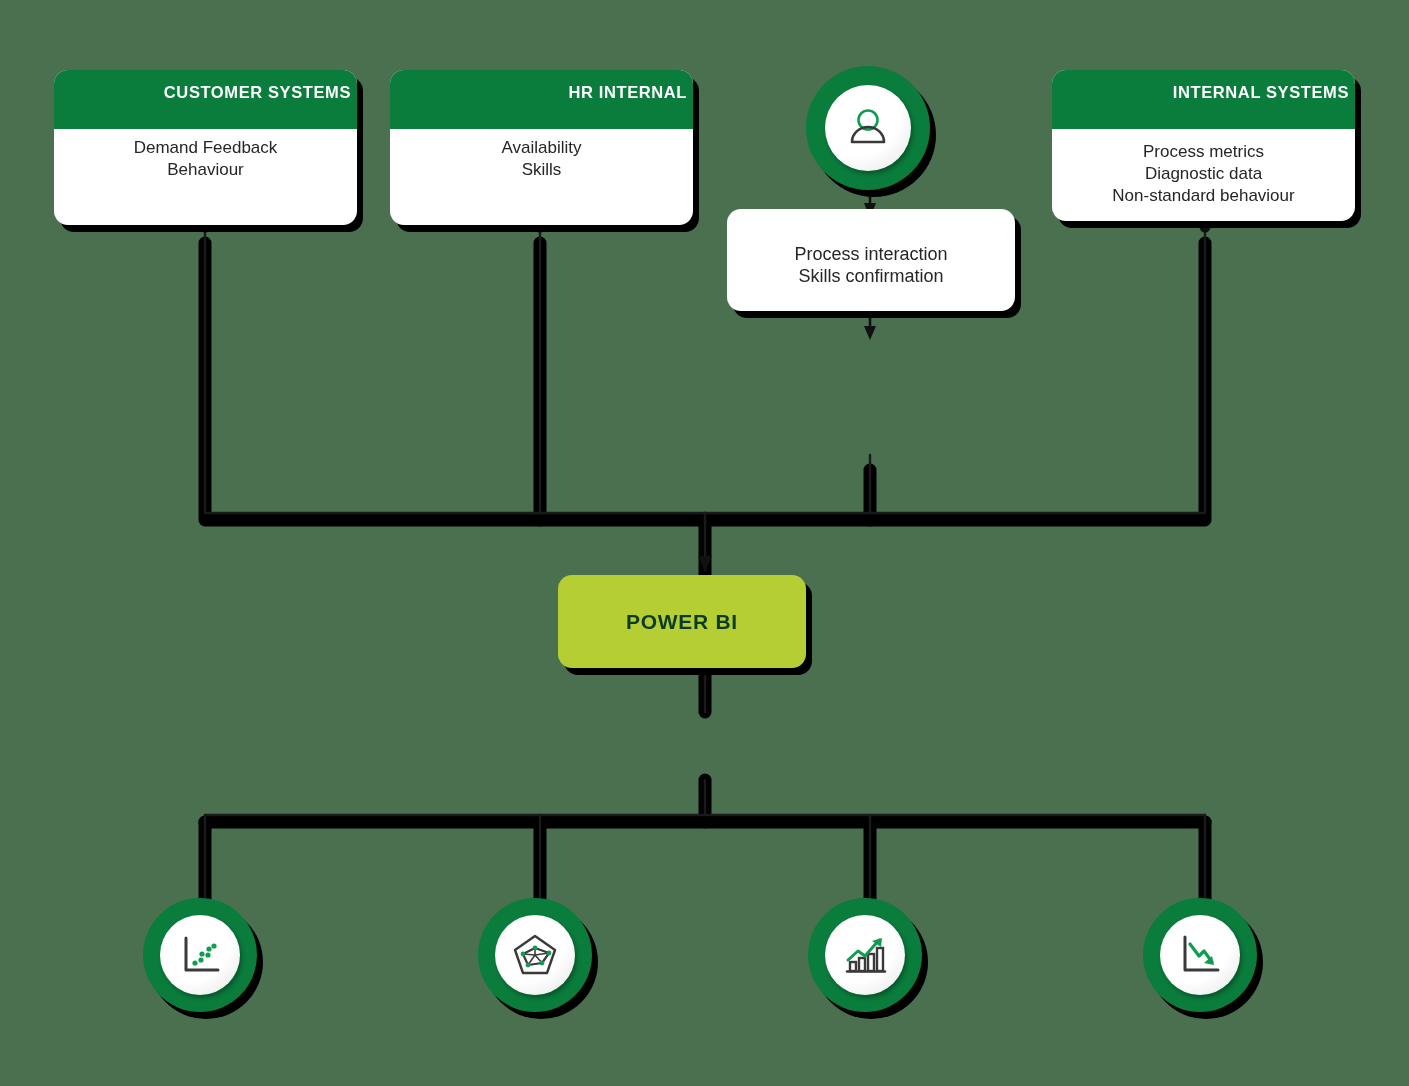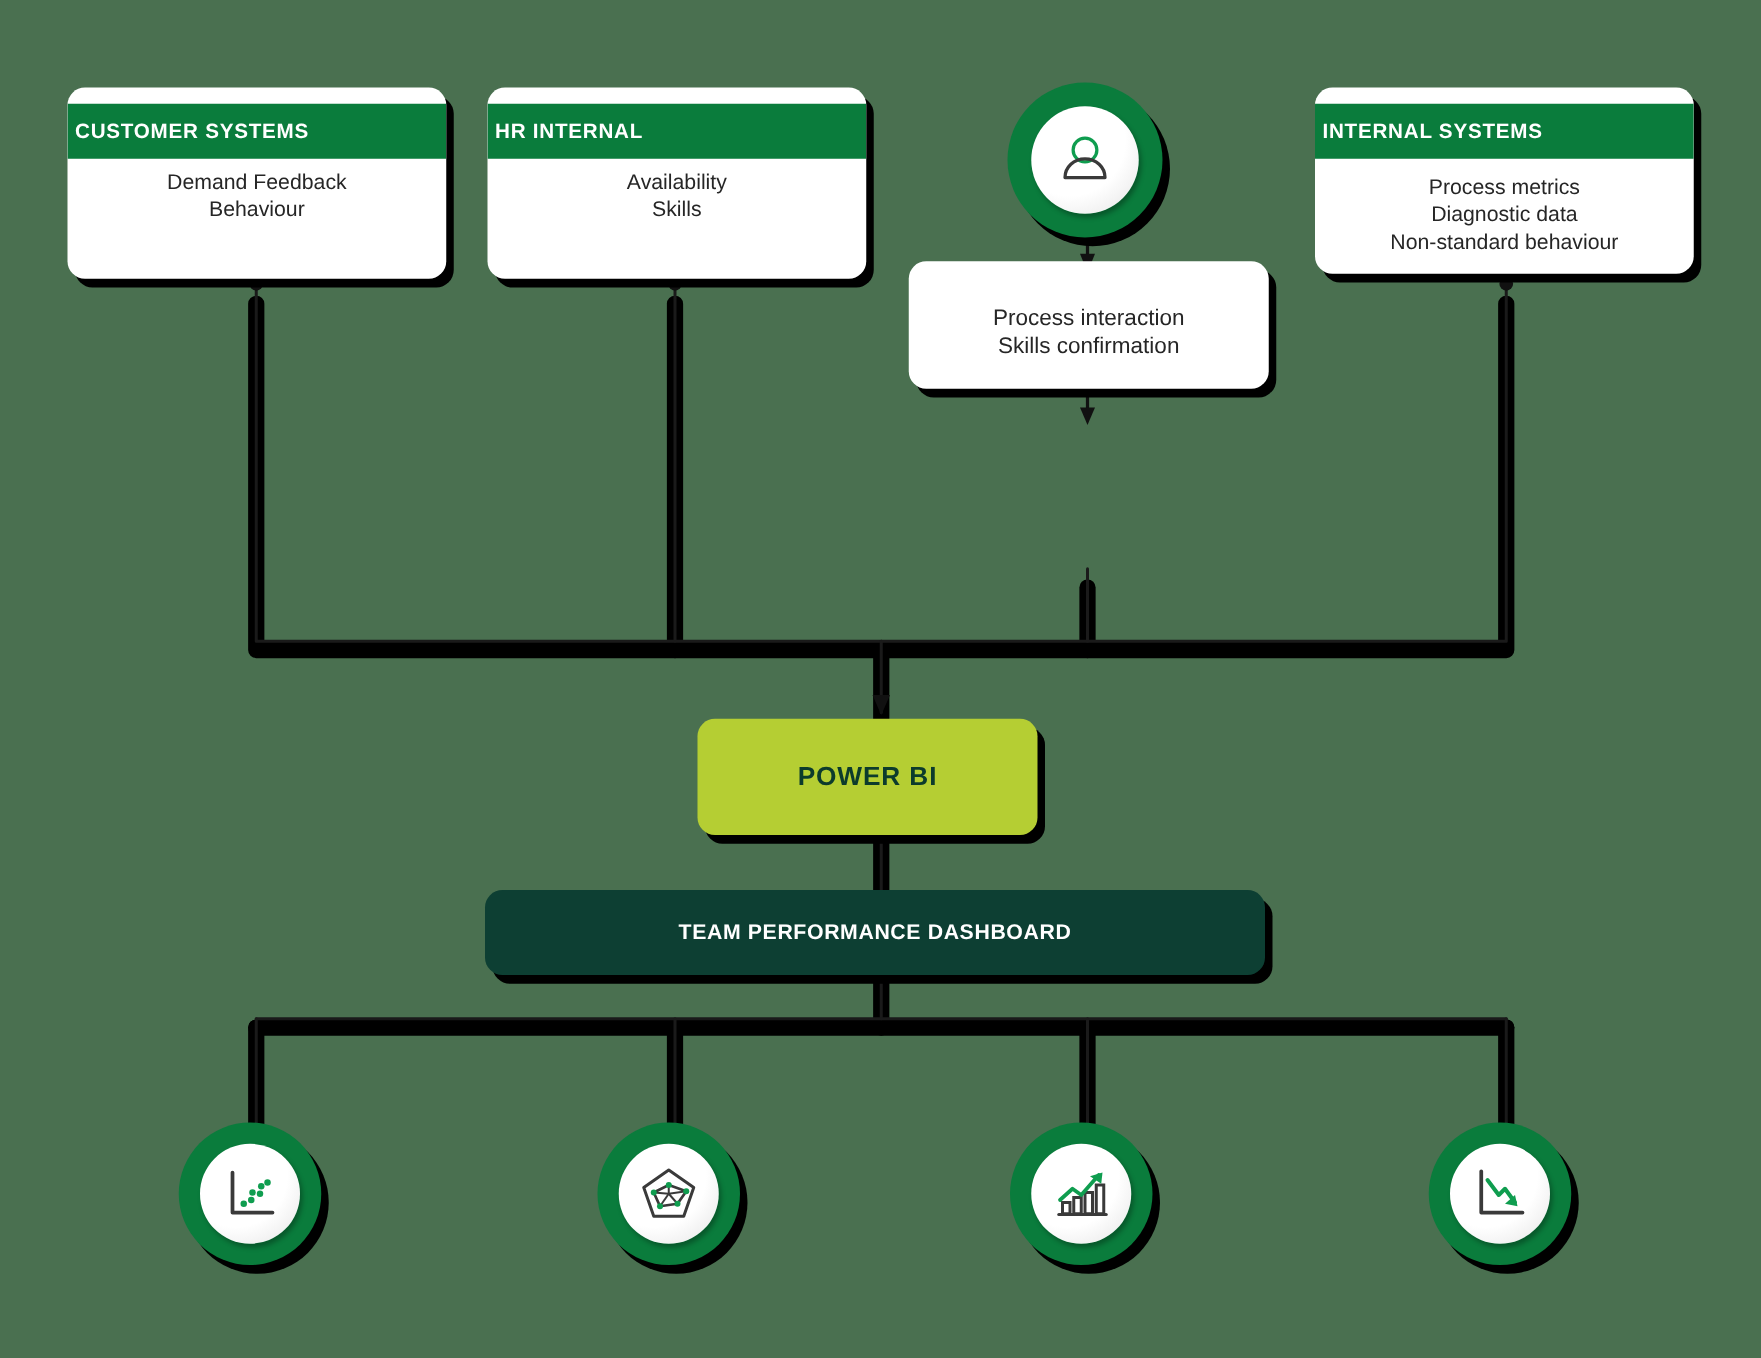--- a/index.html
+++ b/index.html
@@ -22,23 +22,22 @@
     box-shadow:6px 7px 0 0 #000;
     overflow:hidden;
     z-index:5;
   }
   .card-head{
     background:#0a7c3c;
     color:#ffffff;
     font-weight:bold;
     font-size:16.5px;
     letter-spacing:.6px;
-    text-align:left;
-    padding:13px 6px 12px;
-    margin-top:13px;
+    text-align:right;
+    padding:13px 6px 27px;
   }
   .card-body{
     color:#262626;
     font-size:17px;
     line-height:22px;
     text-align:center;
     padding:8px 10px 22px;
   }
   .plain-body{
     color:#262626;font-size:18px;line-height:22px;text-align:center;
@@ -177,27 +176,24 @@
   <div class="circ" style="left:806px;top:66px;width:124px;height:124px;">
     <div class="circ-inner" style="width:86px;height:86px;">
       <svg width="52" height="52" viewBox="0 0 52 52">
         <circle cx="26" cy="18" r="9.5" fill="none" stroke="#0f9d4f" stroke-width="2.6"></circle>
         <path d="M10 40 A16 15 0 0 1 42 40 Z" fill="none" stroke="#3a3a3a" stroke-width="2.6" stroke-linejoin="round"></path>
       </svg>
     </div>
   </div>
 
 
-  <div class="banner" id="powerbi" style="left:558px;top:575px;width:272px;height:93px;">
+  <div class="banner" id="powerbi" style="left:558px;top:575px;width:248px;height:93px;">
     <span>POWER BI</span>
   </div>
 
-  <div class="banner" id="dashboard" style="left:388px;top:712px;width:624px;height:68px;">
-    <span>TEAM PERFORMANCE DASHBOARD</span>
-  </div>
 
   <div class="circ" style="left:143px;top:898px;width:114px;height:114px;">
     <div class="circ-inner" style="width:80px;height:80px;">
       <svg width="50" height="50" viewBox="0 0 50 50">
         <path d="M11 8 L11 40 L43 40" fill="none" stroke="#3a3a3a" stroke-width="3" stroke-linecap="round" stroke-linejoin="round"></path>
         <circle cx="20" cy="33" r="2.6" fill="#0f9d4f"></circle>
         <circle cx="26" cy="30" r="2.6" fill="#0f9d4f"></circle>
         <circle cx="27" cy="24" r="2.6" fill="#0f9d4f"></circle>
         <circle cx="33" cy="25" r="2.6" fill="#0f9d4f"></circle>
         <circle cx="34" cy="19" r="2.6" fill="#0f9d4f"></circle>

